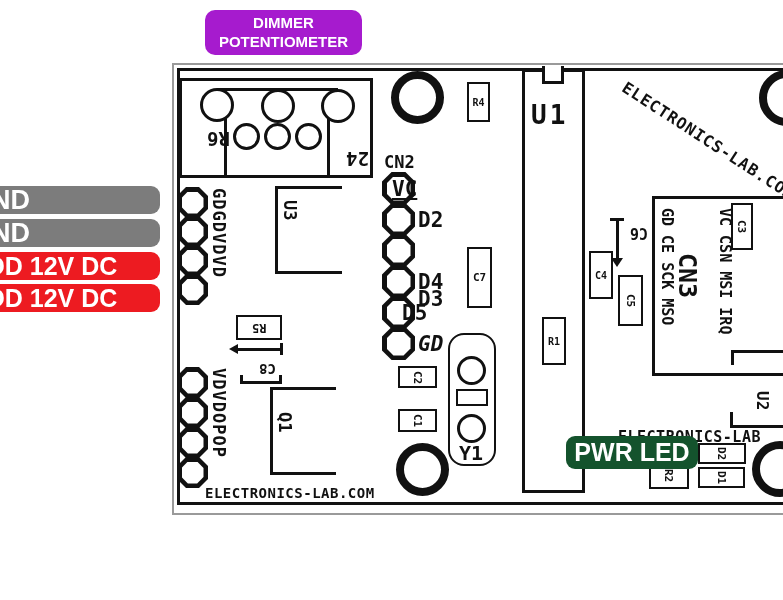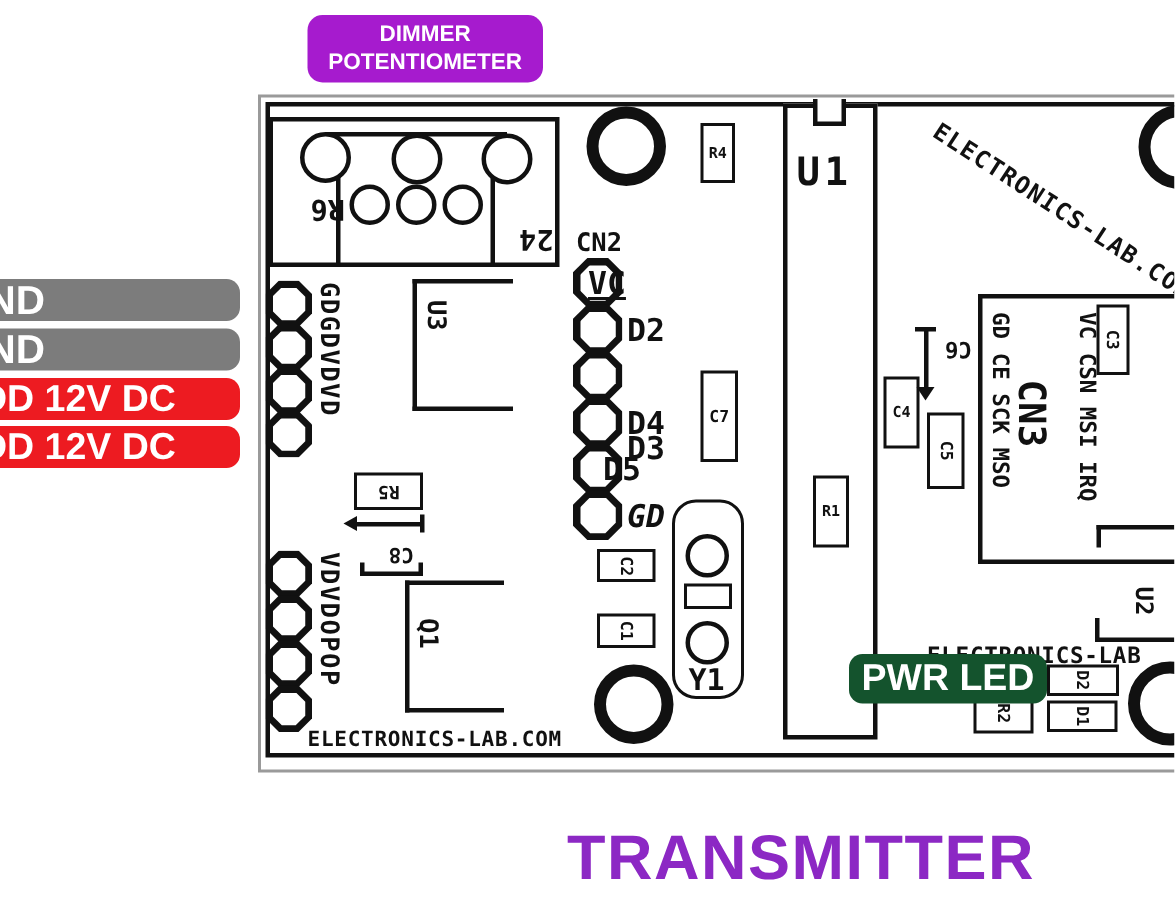--- a/index.html
+++ b/index.html
@@ -222,15 +222,14 @@
     <span>VDD 12V DC</span>
     </div>
   <div class="pill sans" style="left:-42px;top:284px;width:202px;height:28px;border-radius:9px;background:#ED1B21;
               justify-content:flex-start;padding-left:12px;font-size:25px;">
     <span>VDD 12V DC</span>
     </div>
 
   <div class="pill sans" style="left:566px;top:436px;width:132px;height:33px;border-radius:9px;background:#14532d;
               font-size:25px;z-index:5;">PWR LED</div>
 
-  <div class="abs sans" style="left:378px;top:548px;font-size:42px;color:#8C28C4;letter-spacing:1px;">TRANSMITTER</div>
 
 </div>
 
 </body></html>

